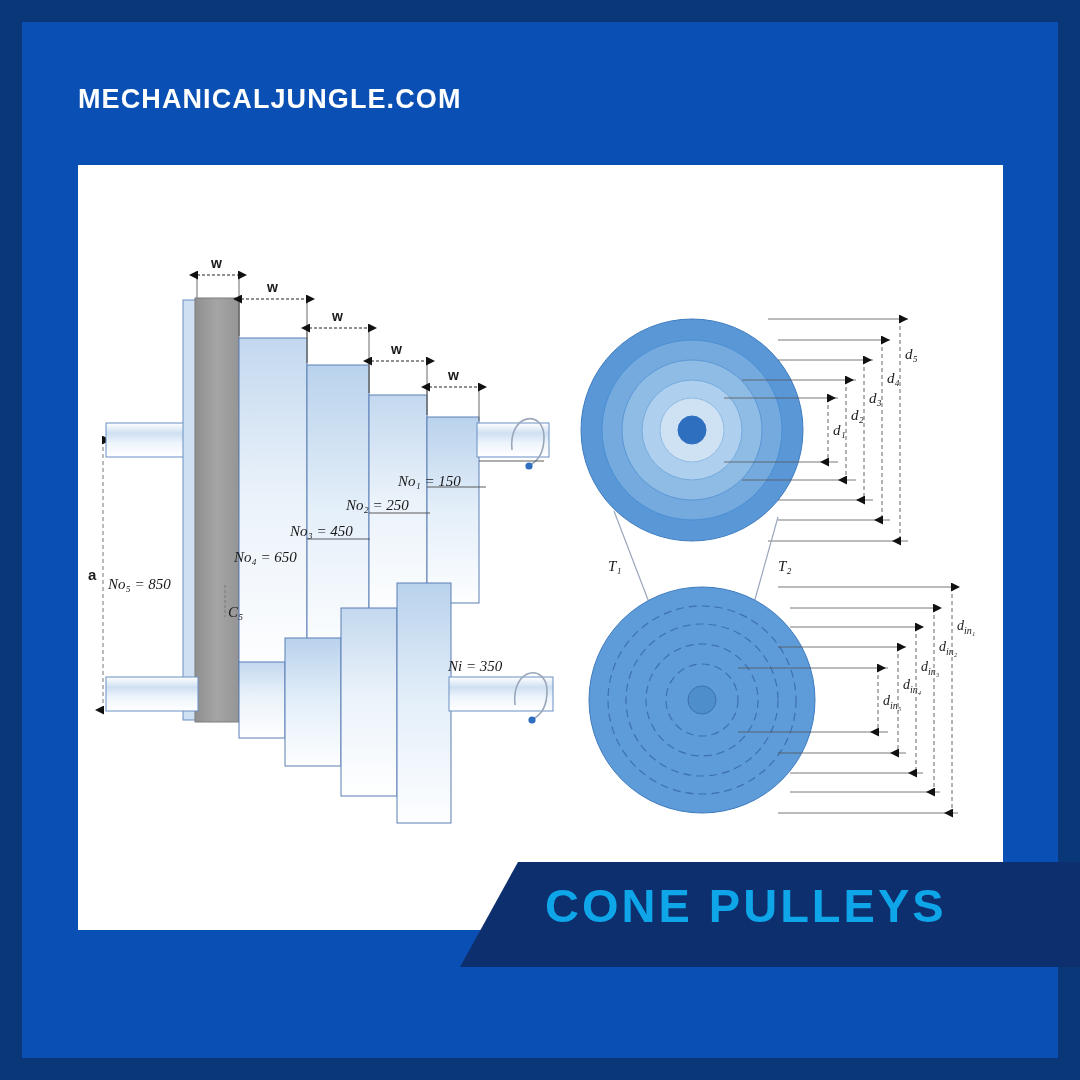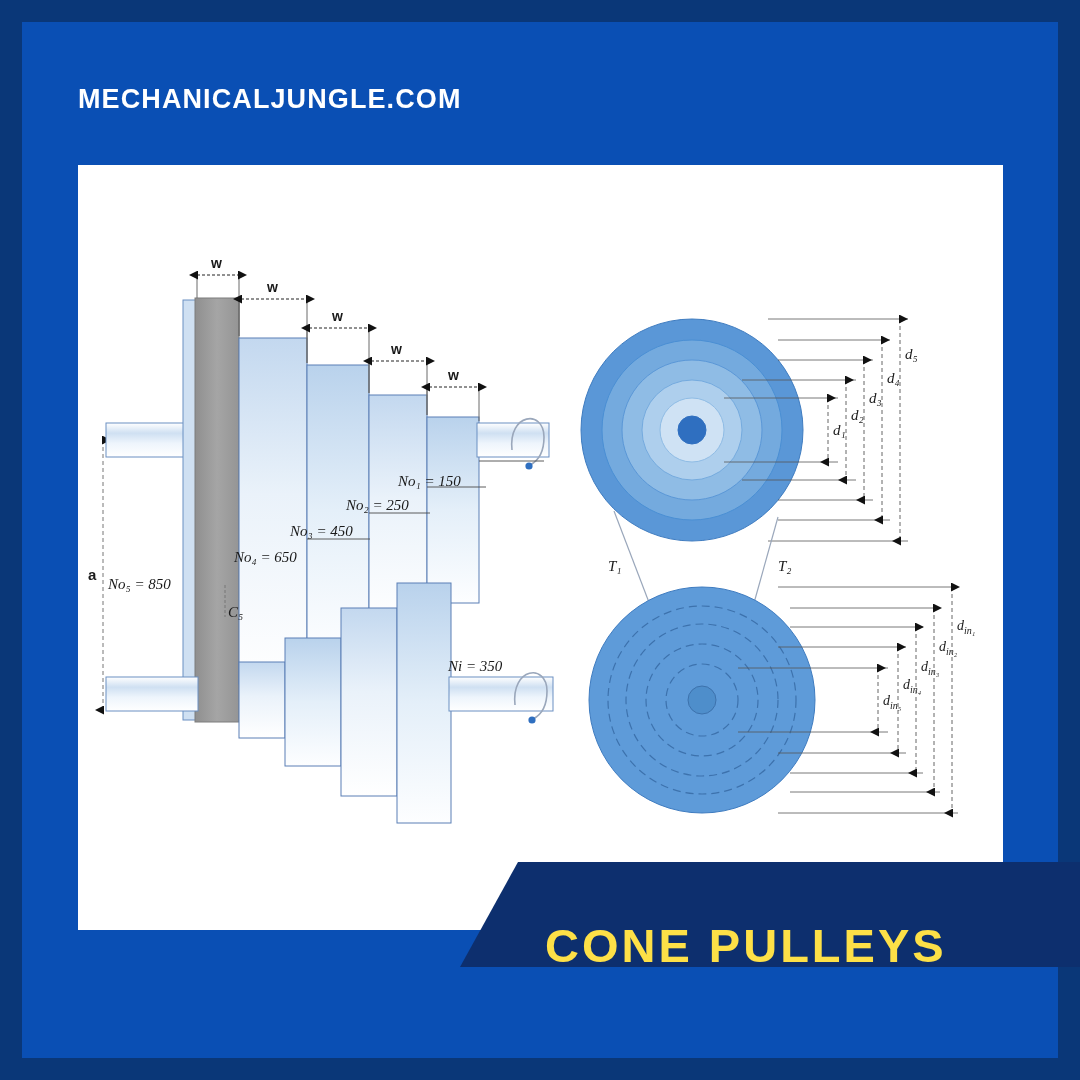--- a/index.html
+++ b/index.html
@@ -47,23 +47,22 @@
     background:#0d2f6e;
     clip-path:polygon(58px 0, 620px 0, 620px 105px, 0 105px);
   }
   .banner-title{
     position:absolute;
     left:545px;top:878px;
     width:520px;
     font-size:47px;
     font-weight:bold;
     letter-spacing:3px;
-    color:#fde047;
+    color:#0ea5e9;
     font-family:"Liberation Sans", sans-serif;
-    margin-top:40px;
   }
   svg{display:block;}
   .dimtext{
     font-family:"Liberation Serif", serif;
     font-style:italic;
     fill:#1a1a1a;
   }
   .wtext{
     font-family:"Liberation Sans", sans-serif;
     font-weight:bold;

